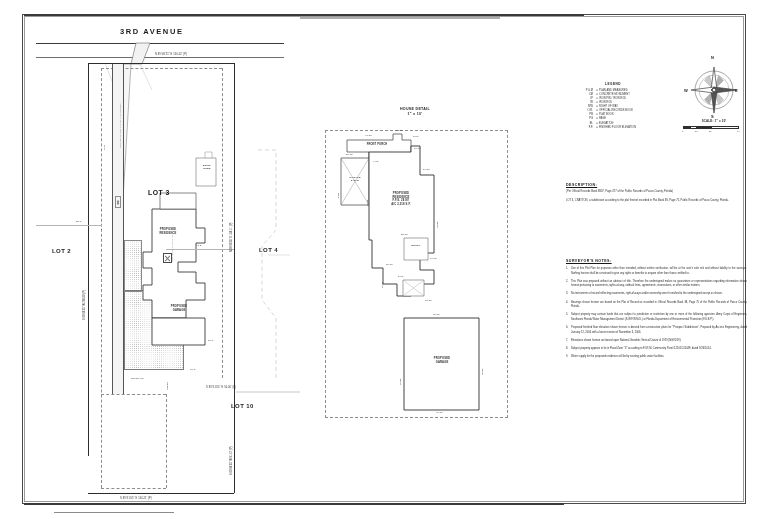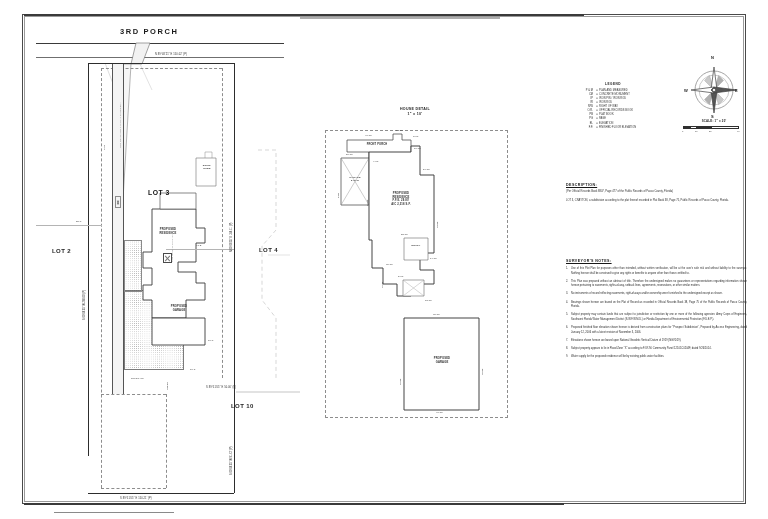--- a/index.html
+++ b/index.html
@@ -295,21 +295,21 @@
 
   <div class="sheet-border"></div>
   <div class="sheet-border-inner"></div>
   <div class="top-smudge"></div>
   <div class="top-smudge2"></div>
   <div class="bot-smudge"></div>
   <div class="bot-smudge2"></div>
 
   <div>
 
-    <div class="t street-label" style="left:120px; top:28px;">3RD PORCH</div>
+    <div class="t street-label" style="left:120px; top:28px;">3RD AVENUE</div>
 
     <div class="hline" style="left:36px; top:43px; width:248px; background:#3a3a3a;"></div>
     <div class="hline thin" style="left:36px; top:57px; width:248px;"></div>
 
     <svg class="ov">
       <path d="M136,43 L150,43 L142,64 L131,64 Z" fill="#f2f2f2" stroke="#676767" stroke-width="0.6"></path>
       <path d="M131,64 L123,200 L113,200 L122,64 Z" fill="#f6f6f6" stroke="#6d6d6d" stroke-width="0.5"></path>
       <line x1="105" y1="63" x2="124" y2="112" stroke="#bdbdbd" stroke-width="0.5"></line>
       <line x1="140" y1="64" x2="152" y2="90" stroke="#c4c4c4" stroke-width="0.5"></line>
     </svg>

